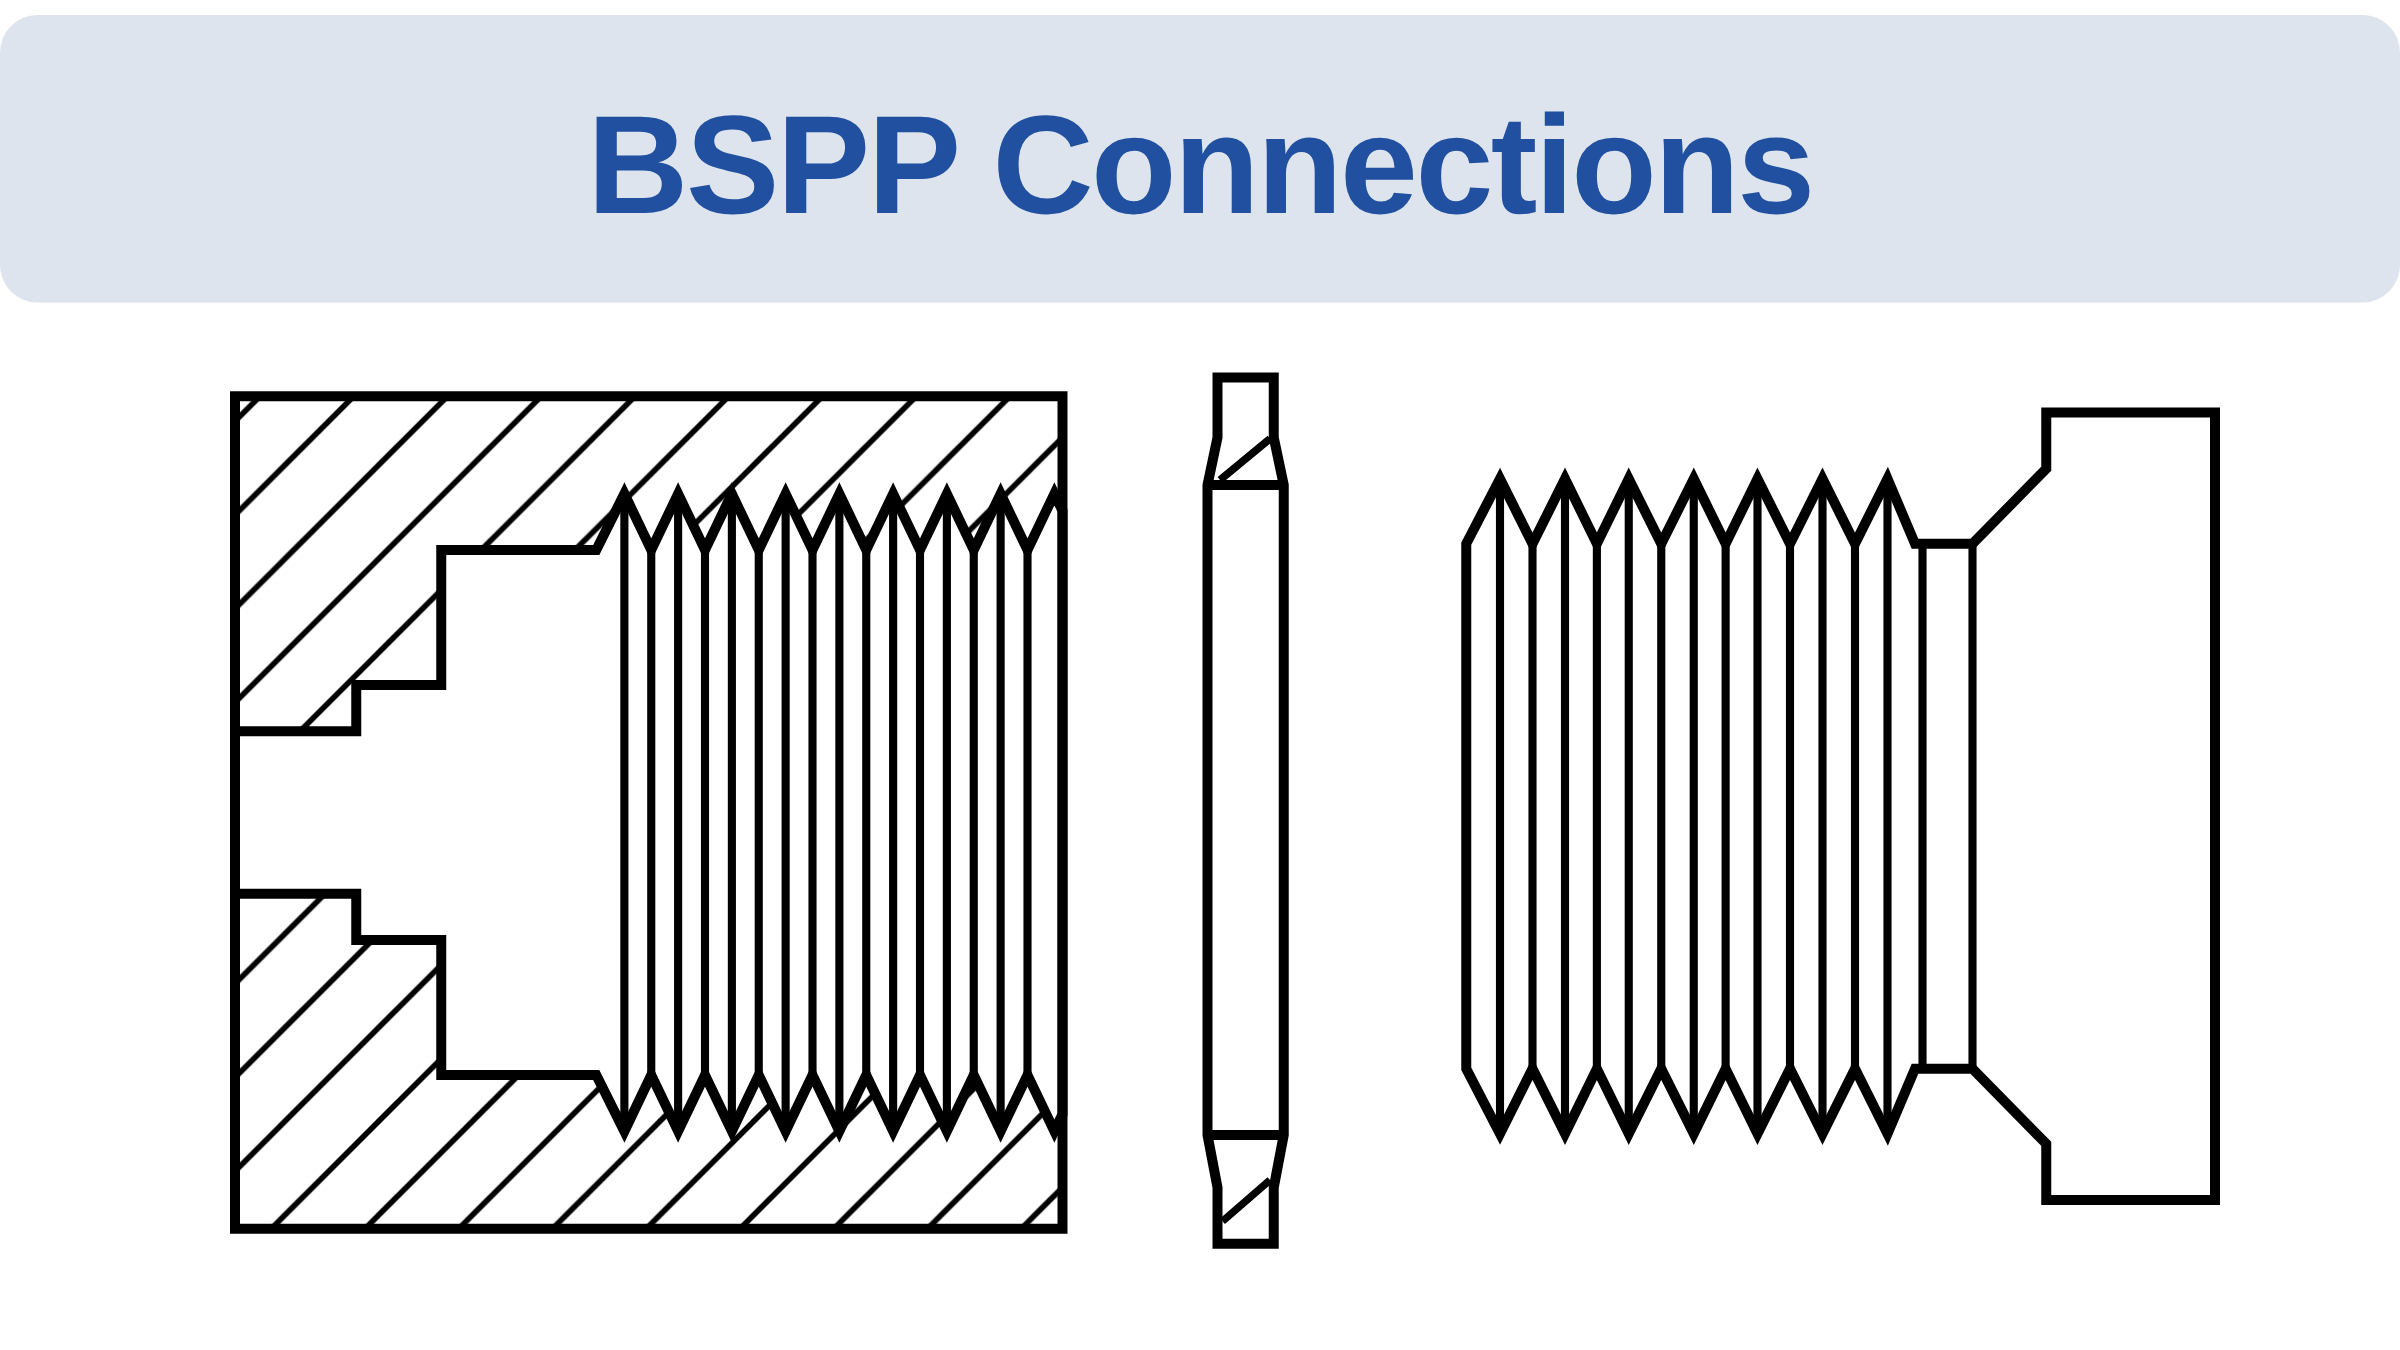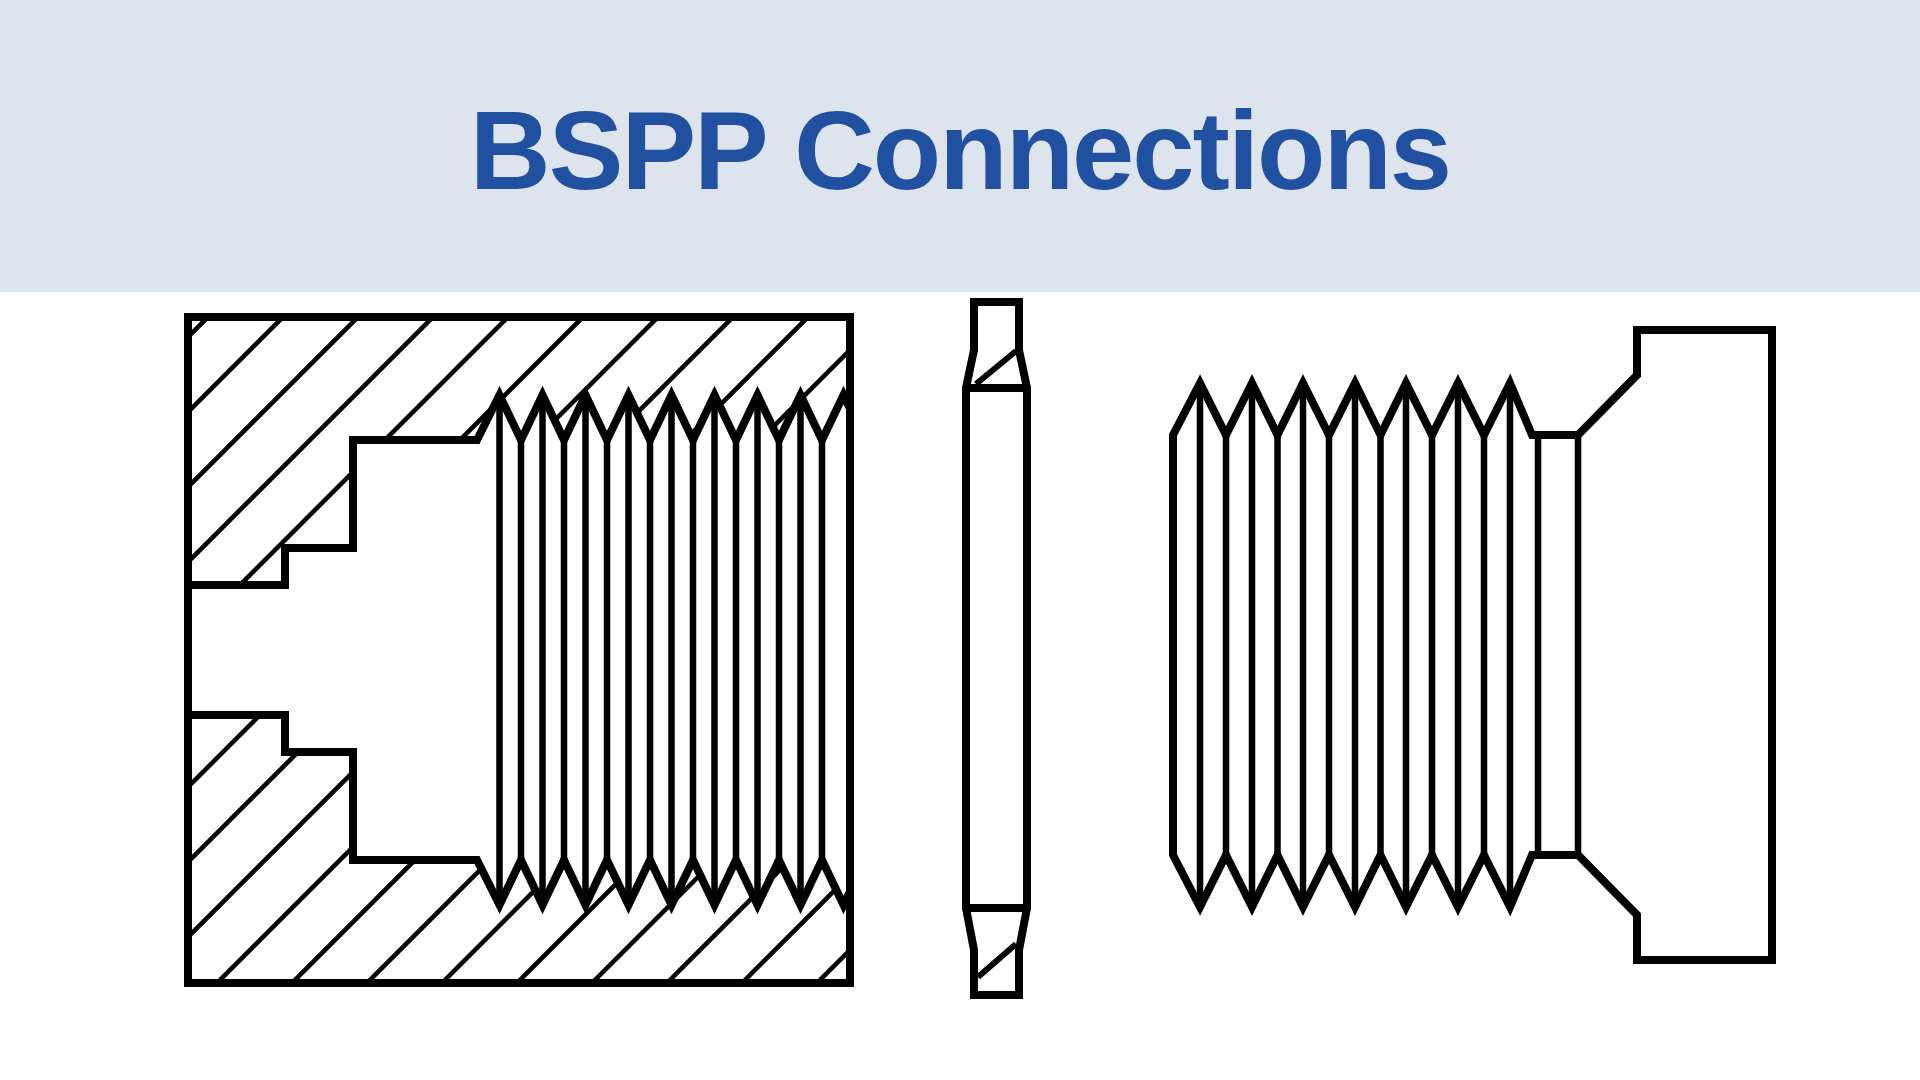--- a/index.html
+++ b/index.html
@@ -11,24 +11,24 @@
   html,body{margin:0;padding:0;}
   body{background:#e9e9e9;}
   .page{
     position:relative;
     width:1920px;height:1080px;
     background:var(--page-bg);
     overflow:hidden;
     font-family:"Liberation Sans", sans-serif;
   }
   .header{
-    position:absolute;left:0;top:0;
-    width:1920px;height:292px;
+    position:absolute;left:0;top:12px;
+    width:1920px;height:230px;
     background:var(--header-bg);
-    display:flex;align-items:center;justify-content:center;
+    display:flex;align-items:center;justify-content:center;border-radius:30px;
   }
   .page-title{
     margin:0;
     padding-top:10px;
     font-size:112px;
     font-weight:bold;
     letter-spacing:-2px;
     color:var(--title-color);
     line-height:1;
     white-space:nowrap;

